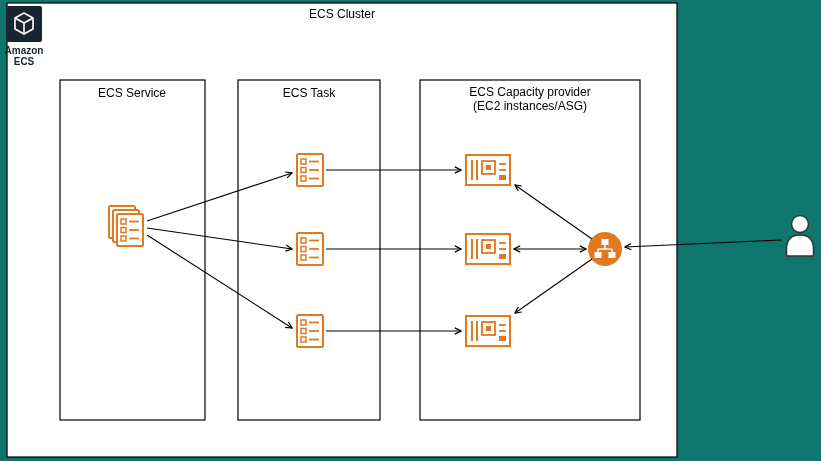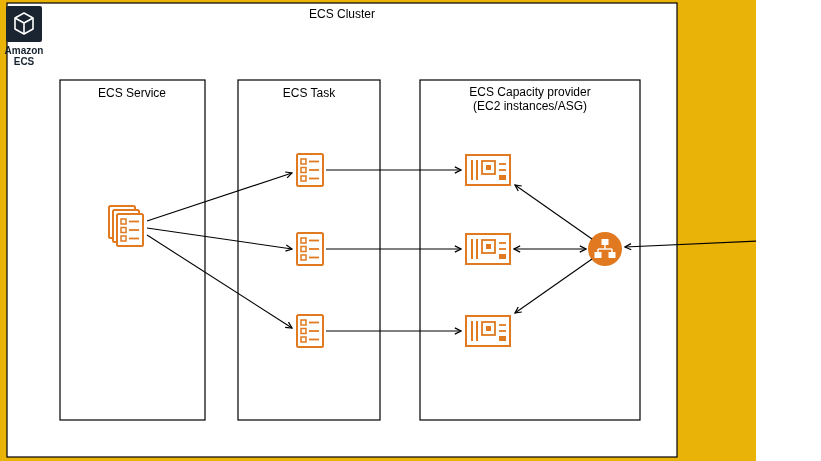--- a/index.html
+++ b/index.html
@@ -3,23 +3,23 @@
 <meta charset="utf-8">
 <style>
   html, body {
     margin: 0;
     padding: 0;
     background: #ffffff;
     font-family: "Liberation Sans", sans-serif;
   }
   .stage {
     position: relative;
-    width: 756px;
+    width: 821px;
     height: 461px;
-    background: #eab308;
+    background: #0f766e;
     overflow: hidden;
   }
   .stage svg {
     position: absolute;
     top: 0;
     left: 0;
   }
   text {
     font-family: "Liberation Sans", sans-serif;
     fill: #000000;

